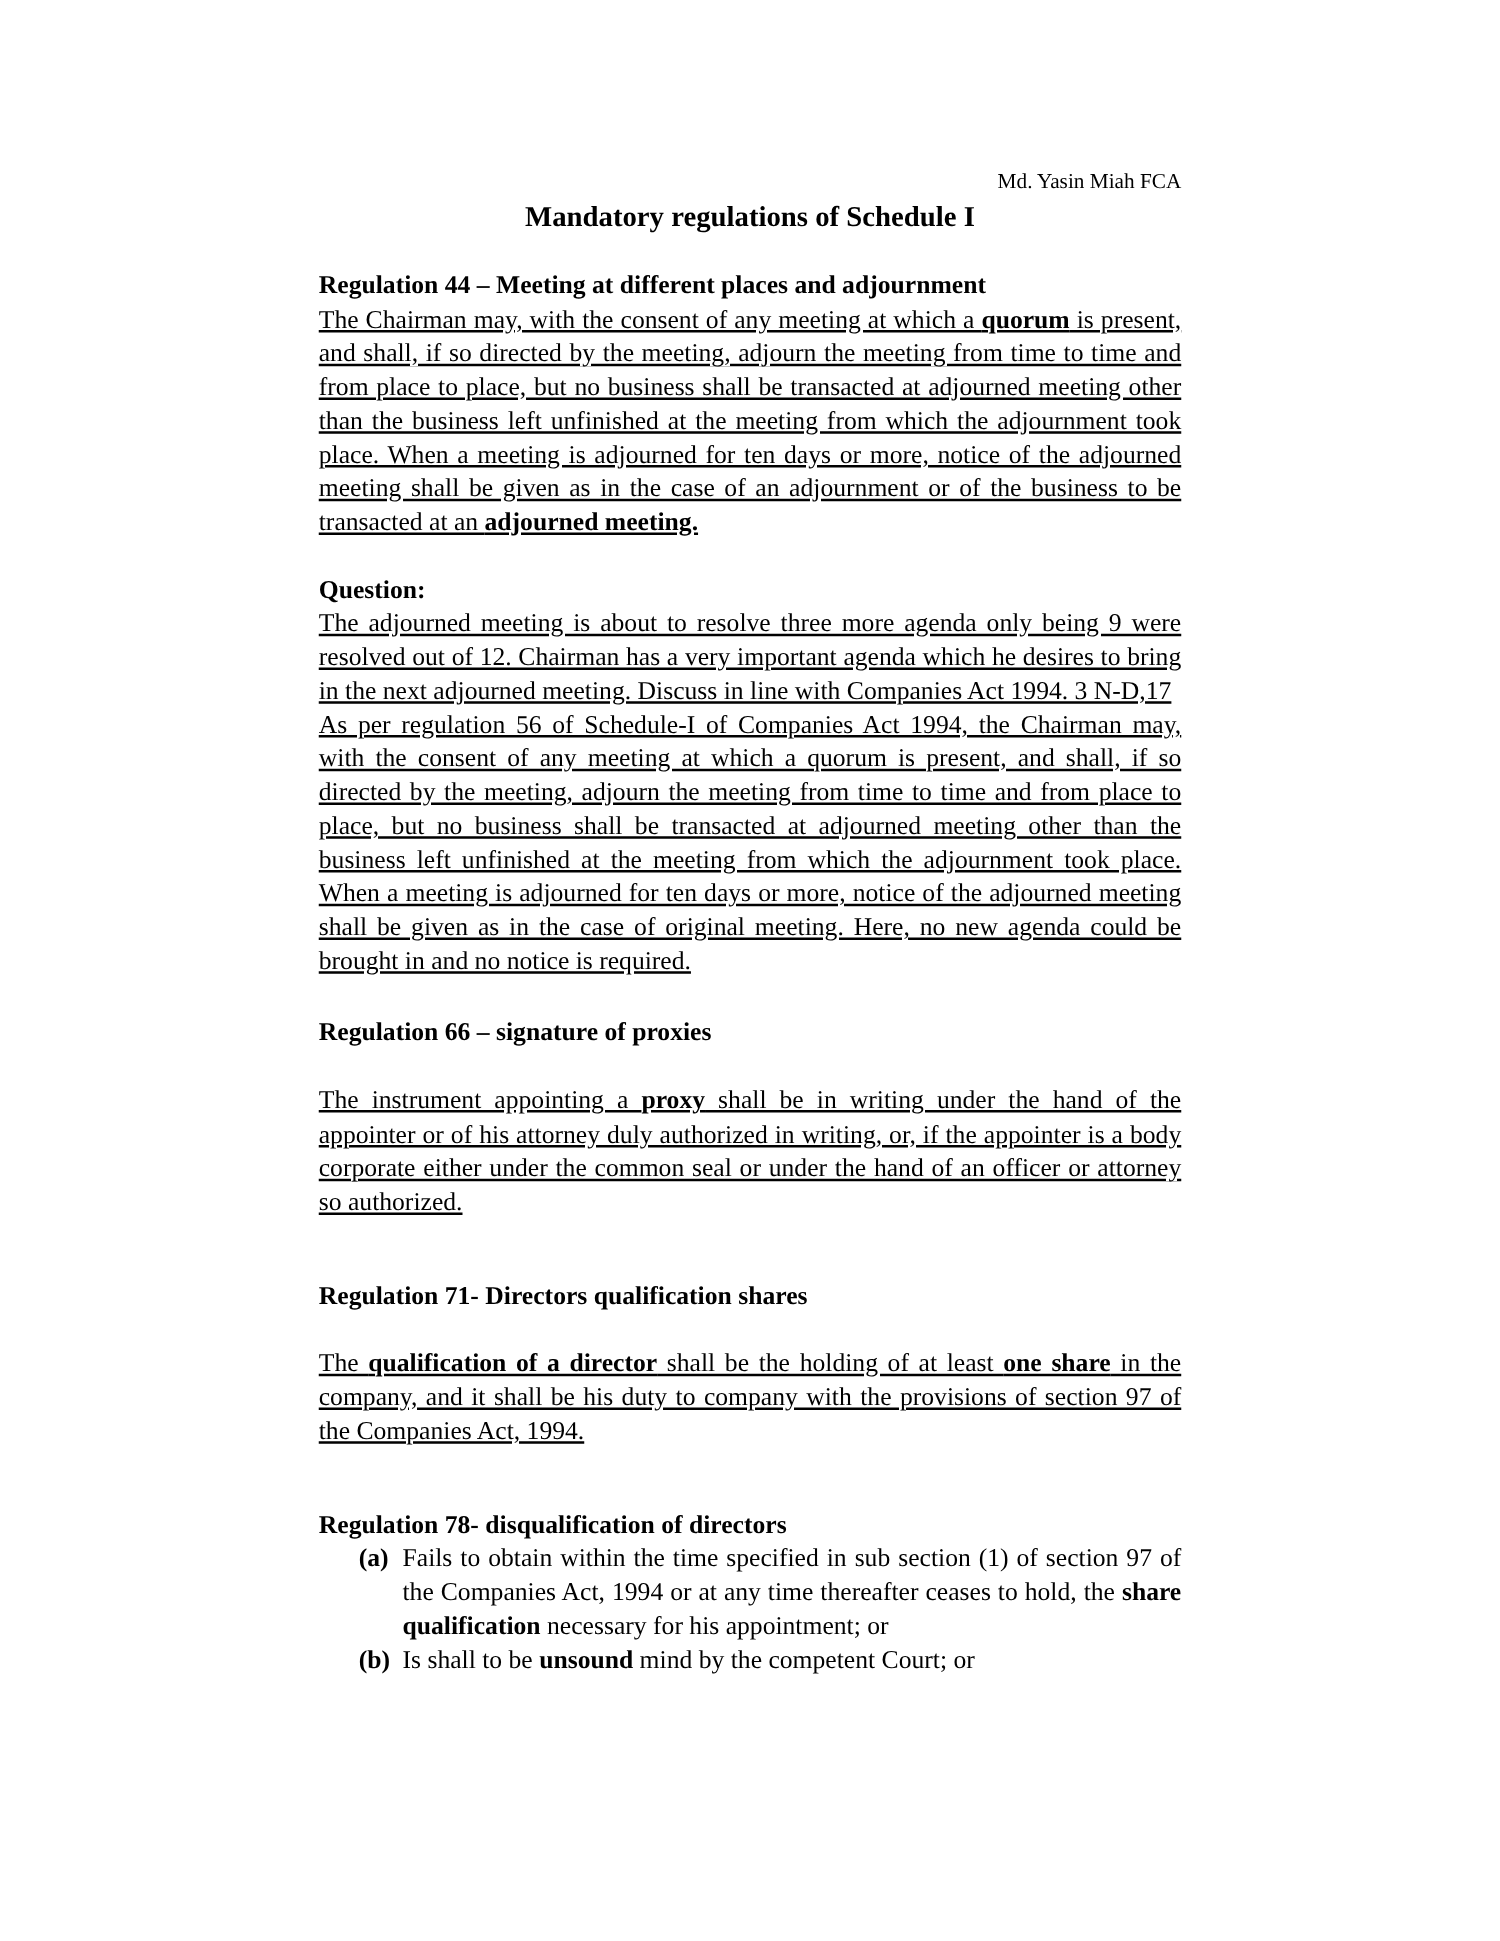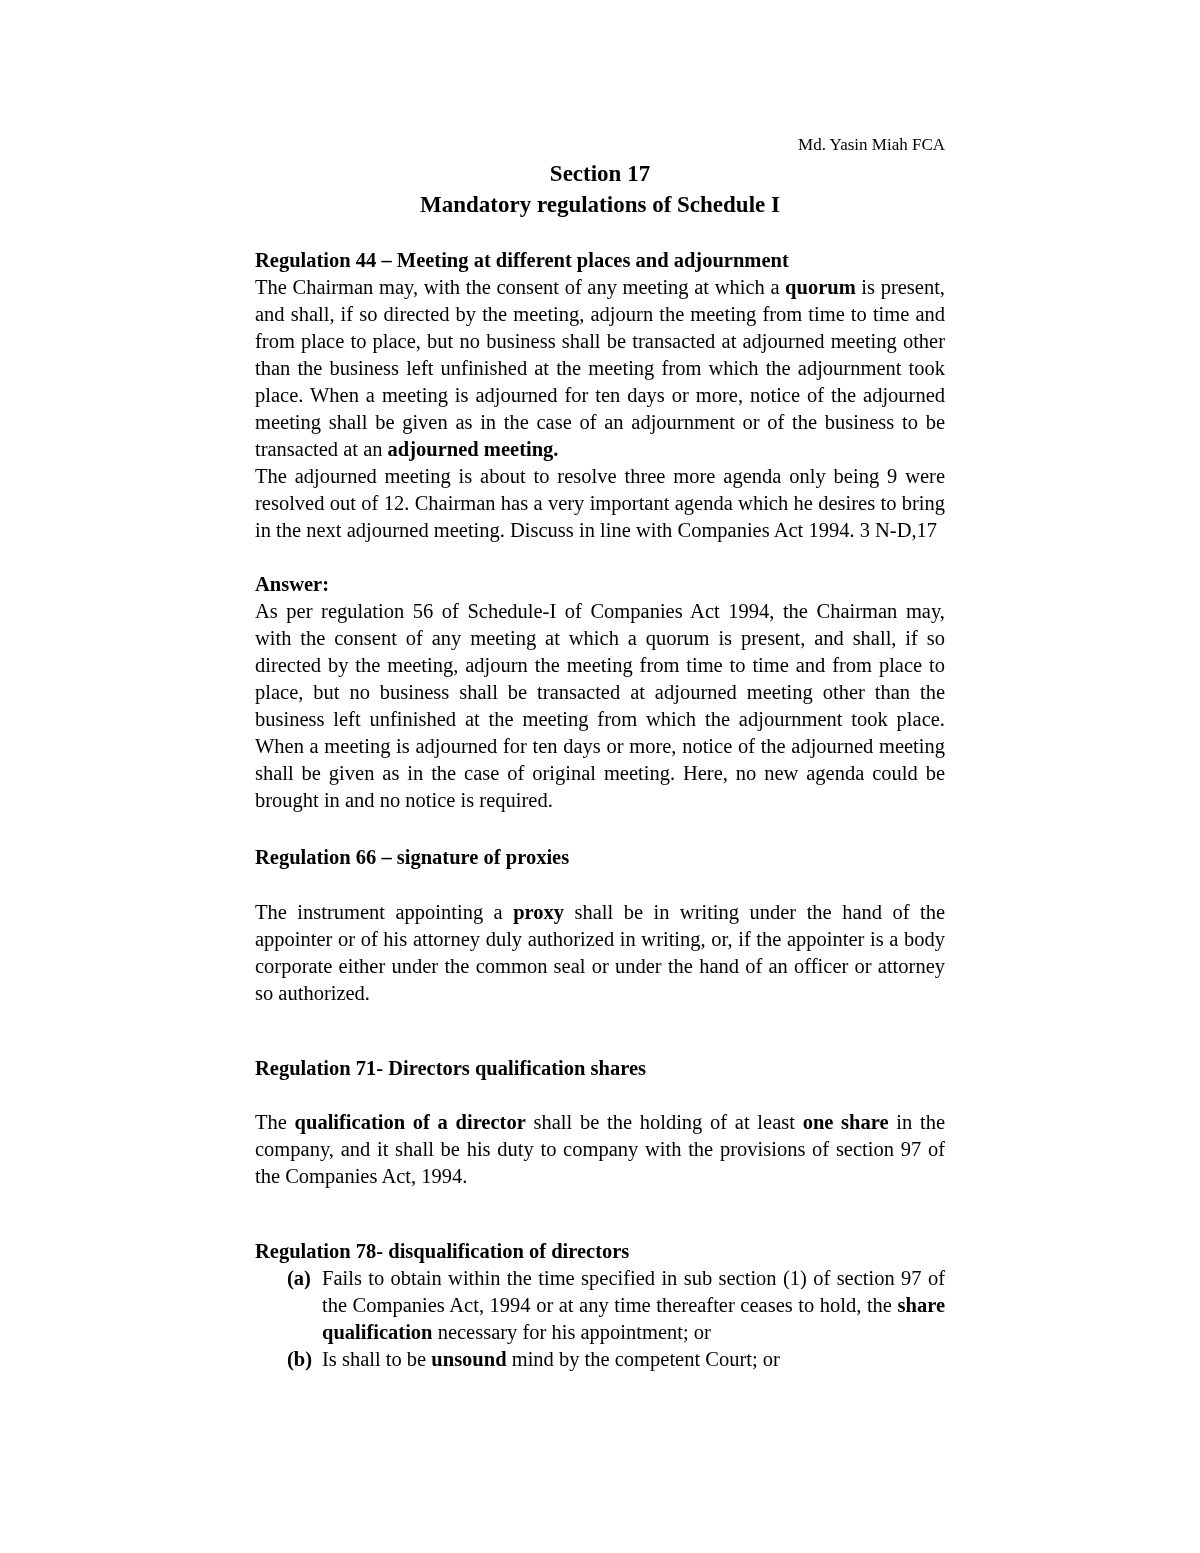--- a/index.html
+++ b/index.html
@@ -31,20 +31,21 @@
     font-size: 23px;
     line-height: 1.35;
     margin-bottom: 26px;
   }
   .heading {
     font-weight: bold;
   }
   .para {
     margin: 0;
     text-align: justify;
+    text-decoration: underline;
   }
   .mt {
     margin-top: 27px;
   }
   .reg66-h {
     margin-top: 30px;
     margin-bottom: 27px;
   }
   .reg71-h {
     margin-top: 48px;
@@ -68,30 +69,29 @@
   }
 </style>
 </head>
 <body>
 
 <div class="page">
 
   <div class="author-line">Md. Yasin Miah FCA</div>
 
   <div class="title-block">
-    <div class="title">Section 17</div>
     <div class="title">Mandatory regulations of Schedule I</div>
   </div>
 
   <div class="heading">Regulation 44 – Meeting at different places and adjournment</div>
   <p class="para"><span>The Chairman may, with the consent of any meeting at which a </span><span style="font-weight: bold;">quorum</span><span> is present, and shall, if so directed by the meeting, adjourn the meeting from time to time and from place to place, but no business shall be transacted at adjourned meeting other than the business left unfinished at the meeting from which the adjournment took place. When a meeting is adjourned for ten days or more, notice of the adjourned meeting shall be given as in the case of an adjournment or of the business to be transacted at an </span><span style="font-weight: bold;">adjourned meeting.</span></p>
 
+  <div class="heading mt">Question:</div>
   <p class="para"><span>The adjourned meeting is about to resolve three more agenda only being 9 were resolved out of 12. Chairman has a very important agenda which he desires to bring in the next adjourned meeting. Discuss in line with Companies Act 1994. 3 N-D,17</span></p>
 
-  <div class="heading mt">Answer:</div>
   <p class="para"><span>As per regulation 56 of Schedule-I of Companies Act 1994, the Chairman may, with the consent of any meeting at which a quorum is present, and shall, if so directed by the meeting, adjourn the meeting from time to time and from place to place, but no business shall be transacted at adjourned meeting other than the business left unfinished at the meeting from which the adjournment took place. When a meeting is adjourned for ten days or more, notice of the adjourned meeting shall be given as in the case of original meeting. Here, no new agenda could be brought in and no notice is required.</span></p>
 
   <div class="heading reg66-h">Regulation 66 – signature of proxies</div>
   <p class="para"><span>The instrument appointing a </span><span style="font-weight: bold;">proxy</span><span> shall be in writing under the hand of the appointer or of his attorney duly authorized in writing, or, if the appointer is a body corporate either under the common seal or under the hand of an officer or attorney so authorized.</span></p>
 
   <div class="heading reg71-h">Regulation 71- Directors qualification shares</div>
   <p class="para"><span>The </span><span style="font-weight: bold;">qualification of a director</span><span> shall be the holding of at least </span><span style="font-weight: bold;">one share</span><span> in the company, and it shall be his duty to company with the provisions of section 97 of the Companies Act, 1994.</span></p>
 
   <div class="heading reg78-h">Regulation 78- disqualification of directors</div>
 

